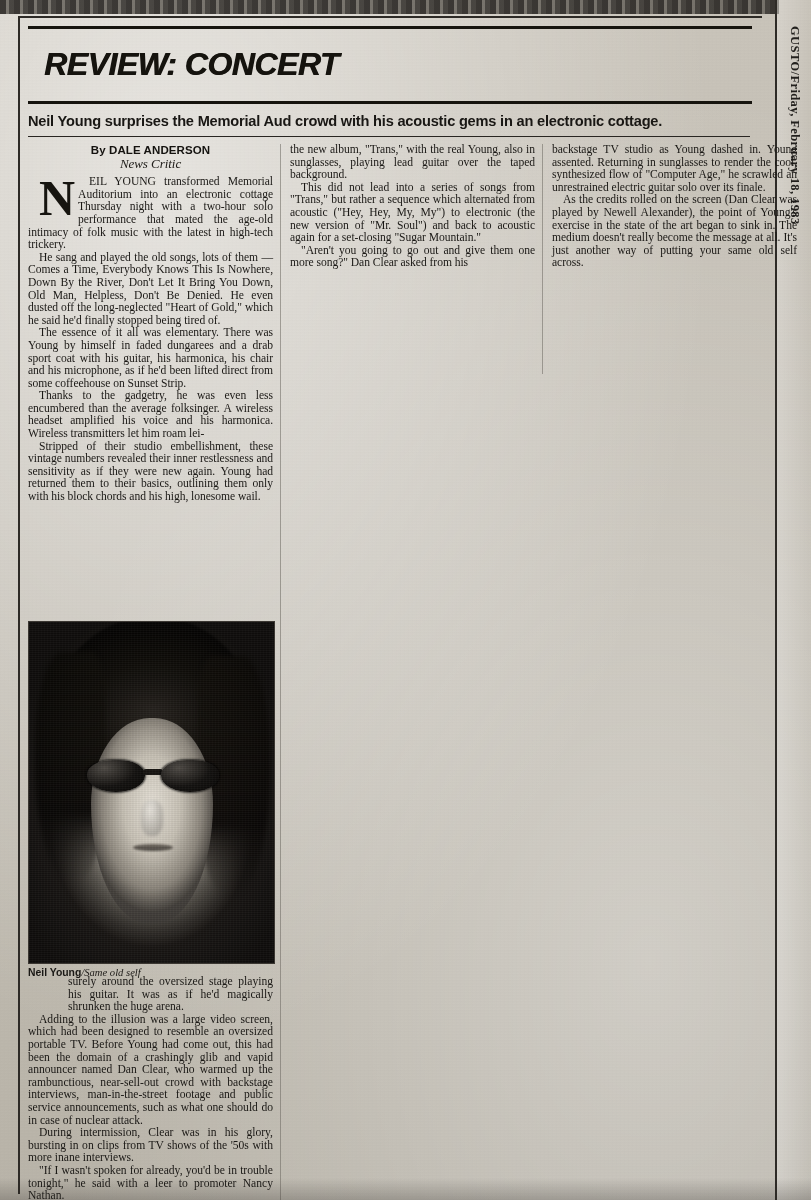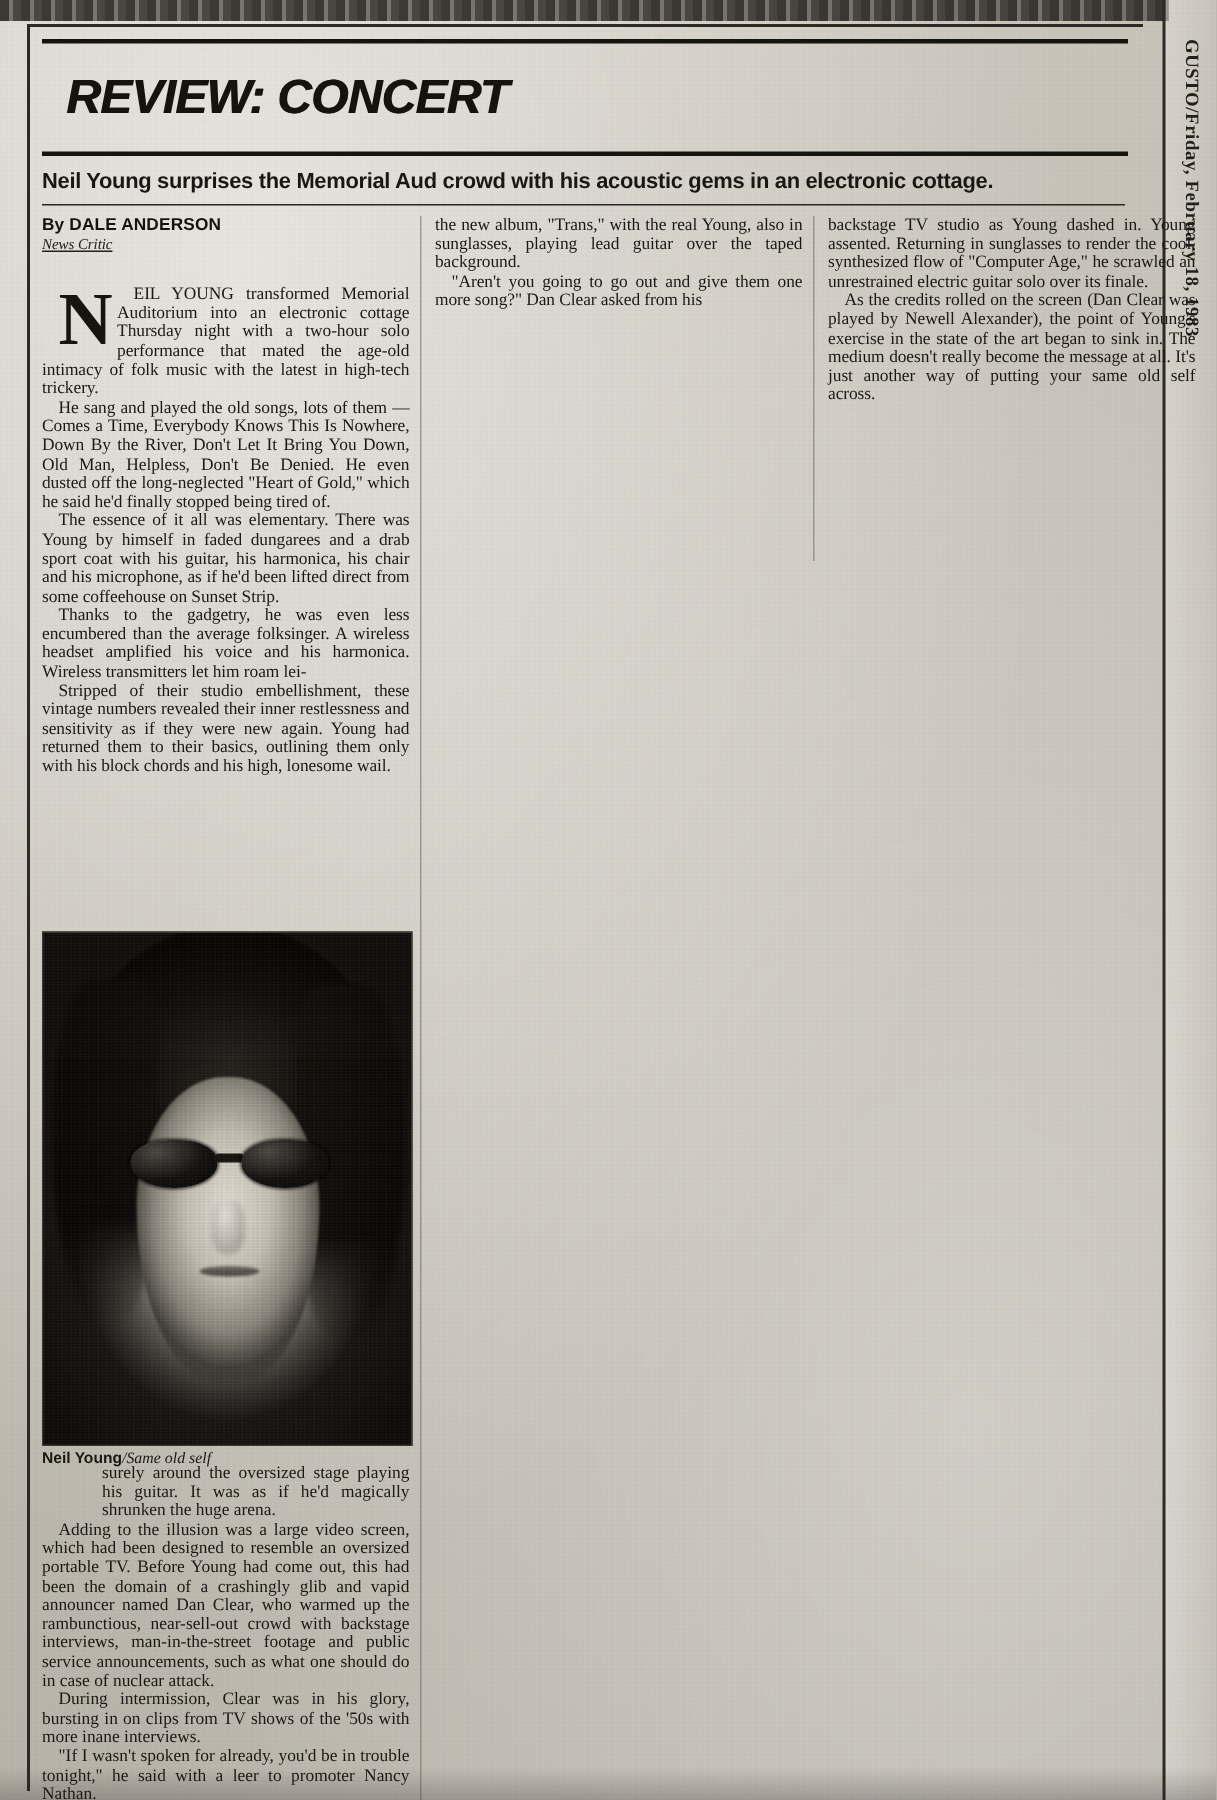--- a/index.html
+++ b/index.html
@@ -131,35 +131,35 @@
   .col2 { left: 262px; }
   .col3 { left: 524px; }
 
   .col p {
     margin: 0;
     text-indent: 11px;
   }
   .col p.noindent { text-indent: 0; }
 
   .byline {
-    margin-bottom: 20px;
+    text-align: center;
+    margin-bottom: 6px;
   }
   .byline .by {
     font-family: "Liberation Sans", sans-serif;
     font-weight: bold;
     font-size: 11.5px;
     color: #151310;
     letter-spacing: 0.1px;
   }
   .byline .title {
     font-style: italic;
-    font-size: 10px;
+    font-size: 13px;
     color: #23211d;
     margin-top: 1px;
-    text-decoration: underline;
   }
 
   
   .dropcap-para {
     text-indent: 0;
     min-height: 54px;
   }
   .dropcap {
     float: left;
     font-family: "Liberation Serif", serif;
@@ -379,20 +379,21 @@
         <p class="noindent">surely around the oversized stage playing his guitar. It was as if he'd magically shrunken the huge arena.</p>
         <p>Adding to the illusion was a large video screen, which had been designed to resemble an oversized portable TV. Before Young had come out, this had been the domain of a crashingly glib and vapid announcer named Dan Clear, who warmed up the rambunctious, near-sell-out crowd with backstage interviews, man-in-the-street footage and public service announcements, such as what one should do in case of nuclear attack.</p>
         <p>During intermission, Clear was in his glory, bursting in on clips from TV shows of the '50s with more inane interviews.</p>
         <p>"If I wasn't spoken for already, you'd be in trouble tonight," he said with a leer to promoter Nancy Nathan.</p>
         <p>Though Young had been expected to indulge his new passion for electronic music in the second half of the evening, he returned to continue his acoustic ways. His most passionate protest song, the post-Kent State "Ohio," proved to be an absolute showstopper.</p>
 
       </div>
 
       <div class="col col2">
         <p class="noindent">the new album, "Trans," with the real Young, also in sunglasses, playing lead guitar over the taped background.</p>
+        <p>This did not lead into a series of songs from "Trans," but rather a sequence which alternated from acoustic ("Hey, Hey, My, My") to electronic (the new version of "Mr. Soul") and back to acoustic again for a set-closing "Sugar Mountain."</p>
         <p>"Aren't you going to go out and give them one more song?" Dan Clear asked from his</p>
       </div>
 
       <div class="col col3">
         <p class="noindent">backstage TV studio as Young dashed in. Young assented. Returning in sunglasses to render the cool, synthesized flow of "Computer Age," he scrawled an unrestrained electric guitar solo over its finale.</p>
         <p>As the credits rolled on the screen (Dan Clear was played by Newell Alexander), the point of Young's exercise in the state of the art began to sink in. The medium doesn't really become the message at all. It's just another way of putting your same old self across.</p>
       </div>
     </div>
   </div>
 

